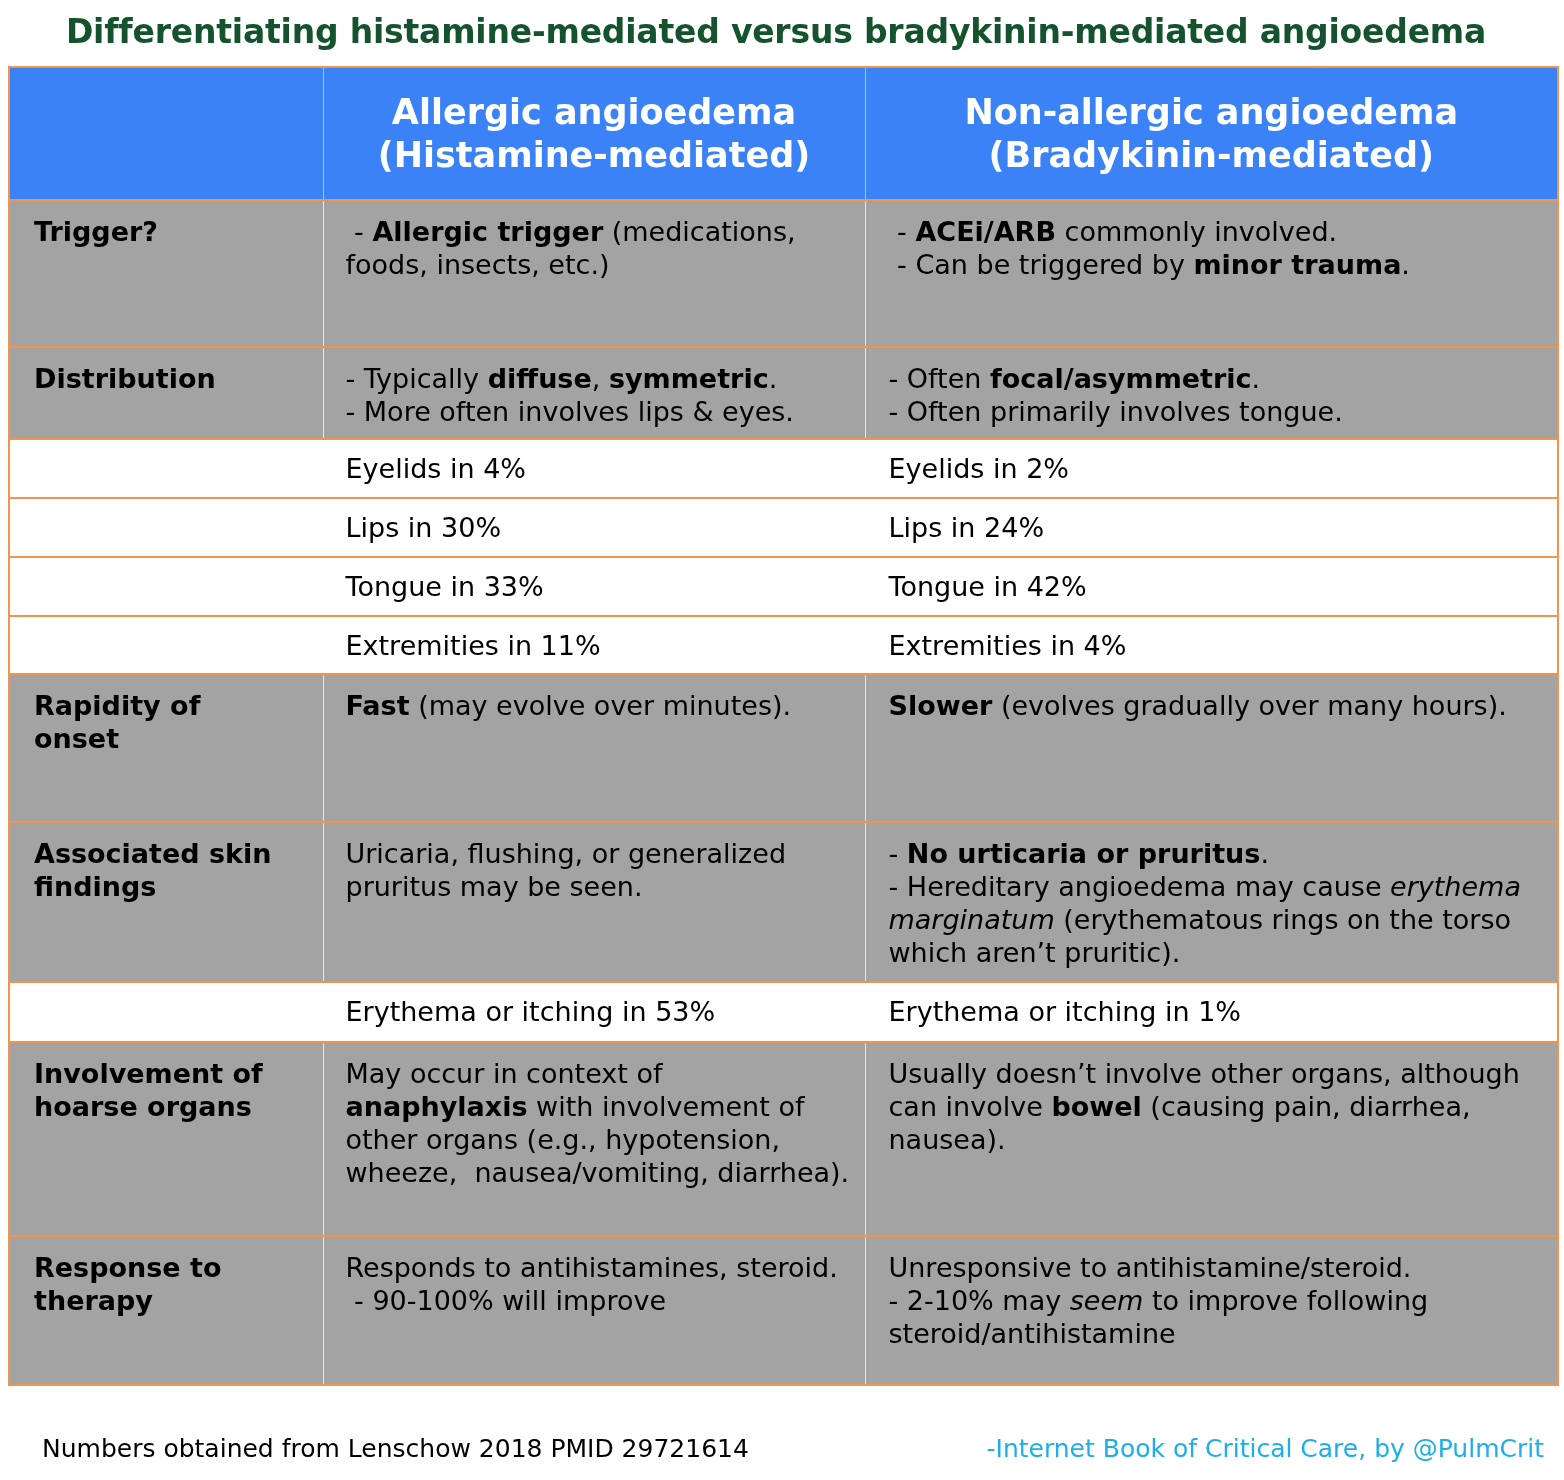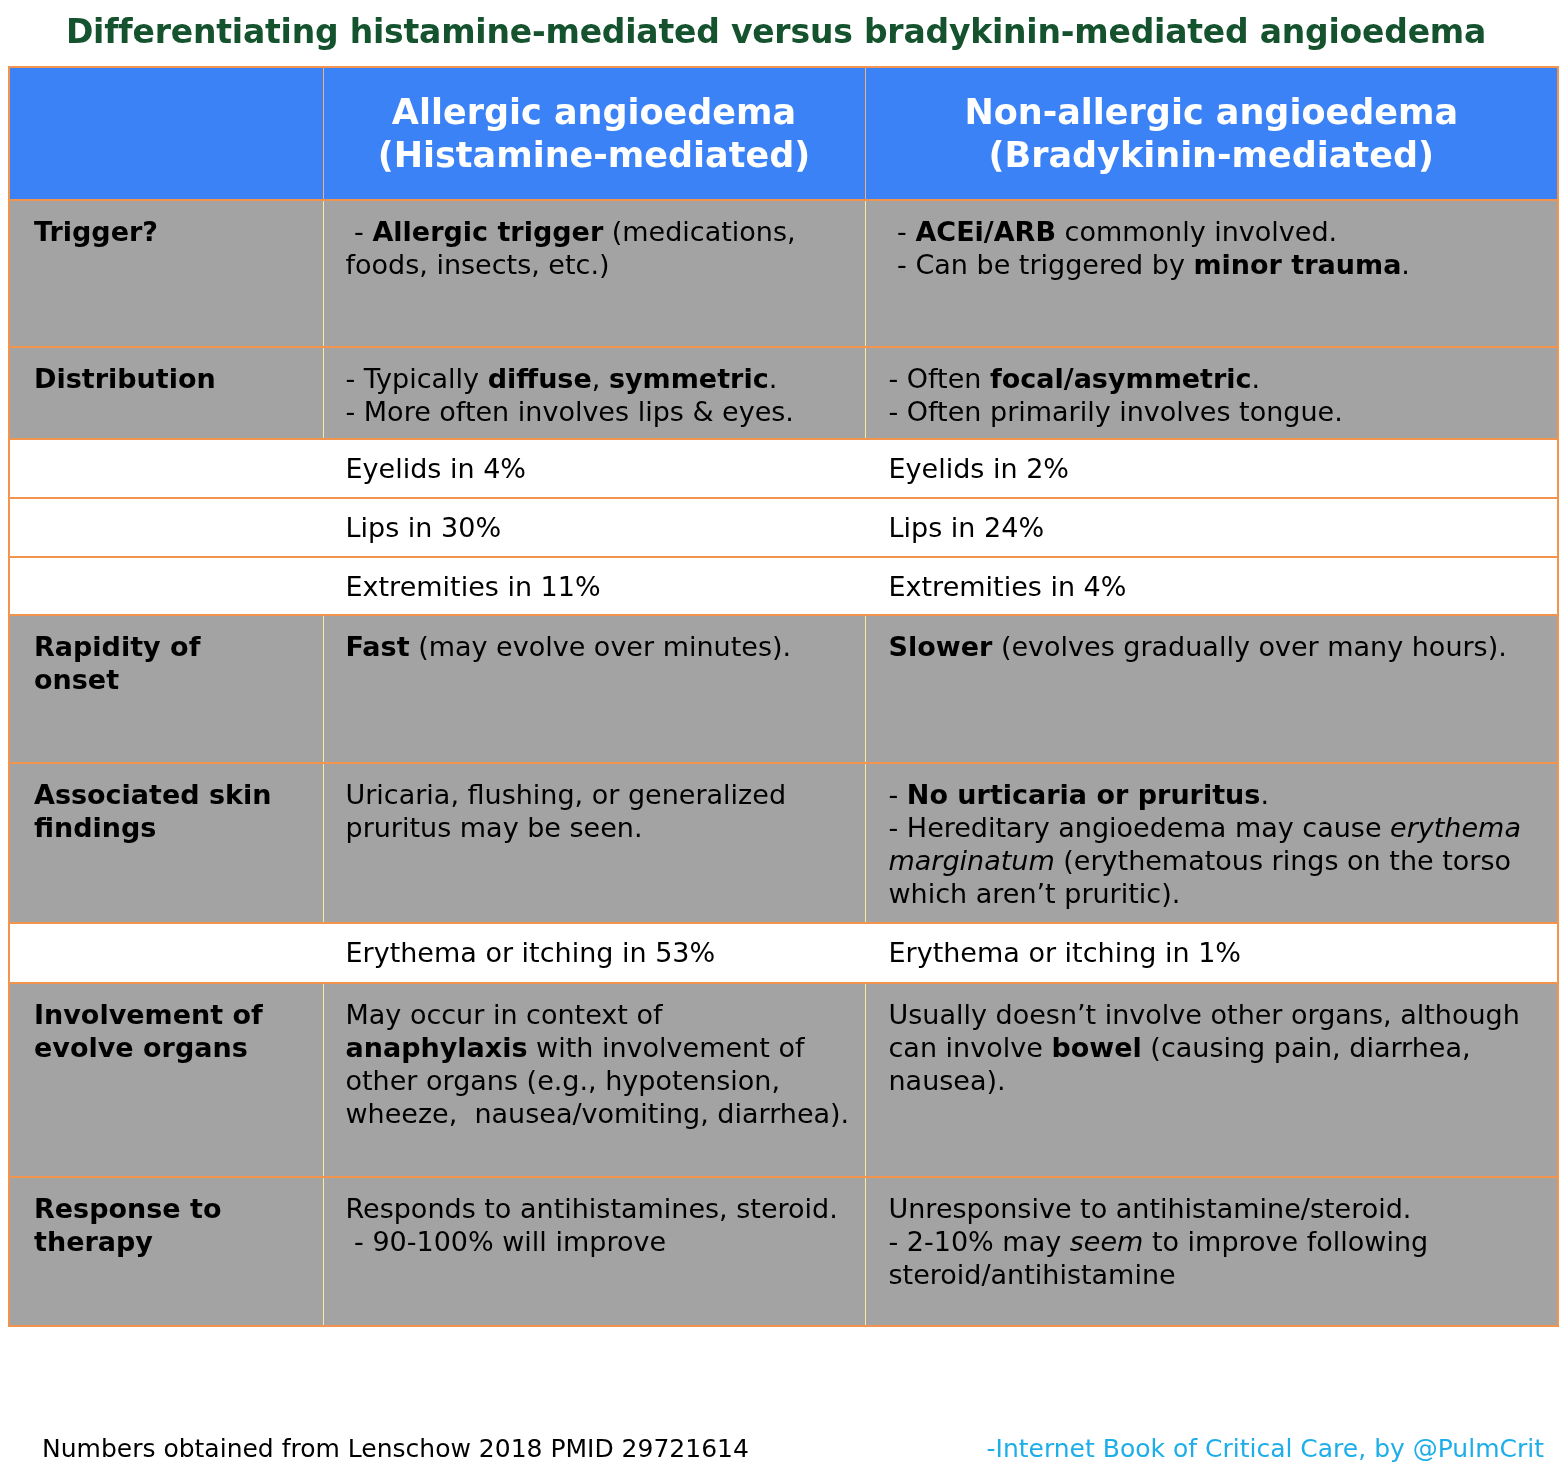--- a/index.html
+++ b/index.html
@@ -81,20 +81,25 @@
     <tr class="white" style="height:59px">
       <td class="lab"></td>
       <td class="c1">Eyelids in 4%</td>
       <td class="c2">Eyelids in 2%</td>
     </tr>
     <tr class="white" style="height:59px">
       <td class="lab"></td>
       <td class="c1">Lips in 30%</td>
       <td class="c2">Lips in 24%</td>
     </tr>
+    <tr class="white" style="height:59px">
+      <td class="lab"></td>
+      <td class="c1">Tongue in 33%</td>
+      <td class="c2">Tongue in 42%</td>
+    </tr>
     <tr class="white" style="height:58px">
       <td class="lab"></td>
       <td class="c1">Extremities in 11%</td>
       <td class="c2">Extremities in 4%</td>
     </tr>
 
     <tr class="yellow" style="height:148px">
       <td class="lab" style="padding-right:60px">Rapidity of onset</td>
       <td class="c1"><span class="b">Fast</span><span> (may evolve over minutes).</span></td>
       <td class="c2" style="padding-right:110px"><span class="b">Slower</span><span> (evolves gradually over many hours).</span></td>
@@ -109,21 +114,21 @@
       </td>
     </tr>
 
     <tr class="white" style="height:60px">
       <td class="lab"></td>
       <td class="c1">Erythema or itching in 53%</td>
       <td class="c2">Erythema or itching in 1%</td>
     </tr>
 
     <tr class="yellow" style="height:194px">
-      <td class="lab" style="padding-right:20px">Involvement of evolve organs</td>
+      <td class="lab" style="padding-right:20px">Involvement of hoarse organs</td>
       <td class="c1" style="padding-right:30px"><span>May occur in context of </span><span class="b">anaphylaxis</span><span style="white-space:pre-wrap"> with involvement of other organs (e.g., hypotension, wheeze,  nausea/vomiting, diarrhea).</span></td>
       <td class="c2" style="padding-right:40px"><span>Usually doesn’t involve other organs, although can involve </span><span class="b">bowel</span><span> (causing pain, diarrhea, nausea).</span></td>
     </tr>
 
     <tr class="yellow" style="height:149px">
       <td class="lab" style="padding-right:60px">Response to therapy</td>
       <td class="c1" style="padding-right:60px">
         <div>Responds to antihistamines, steroid.</div>
         <div style="white-space:pre"> - 90-100% will improve</div>
       </td>

